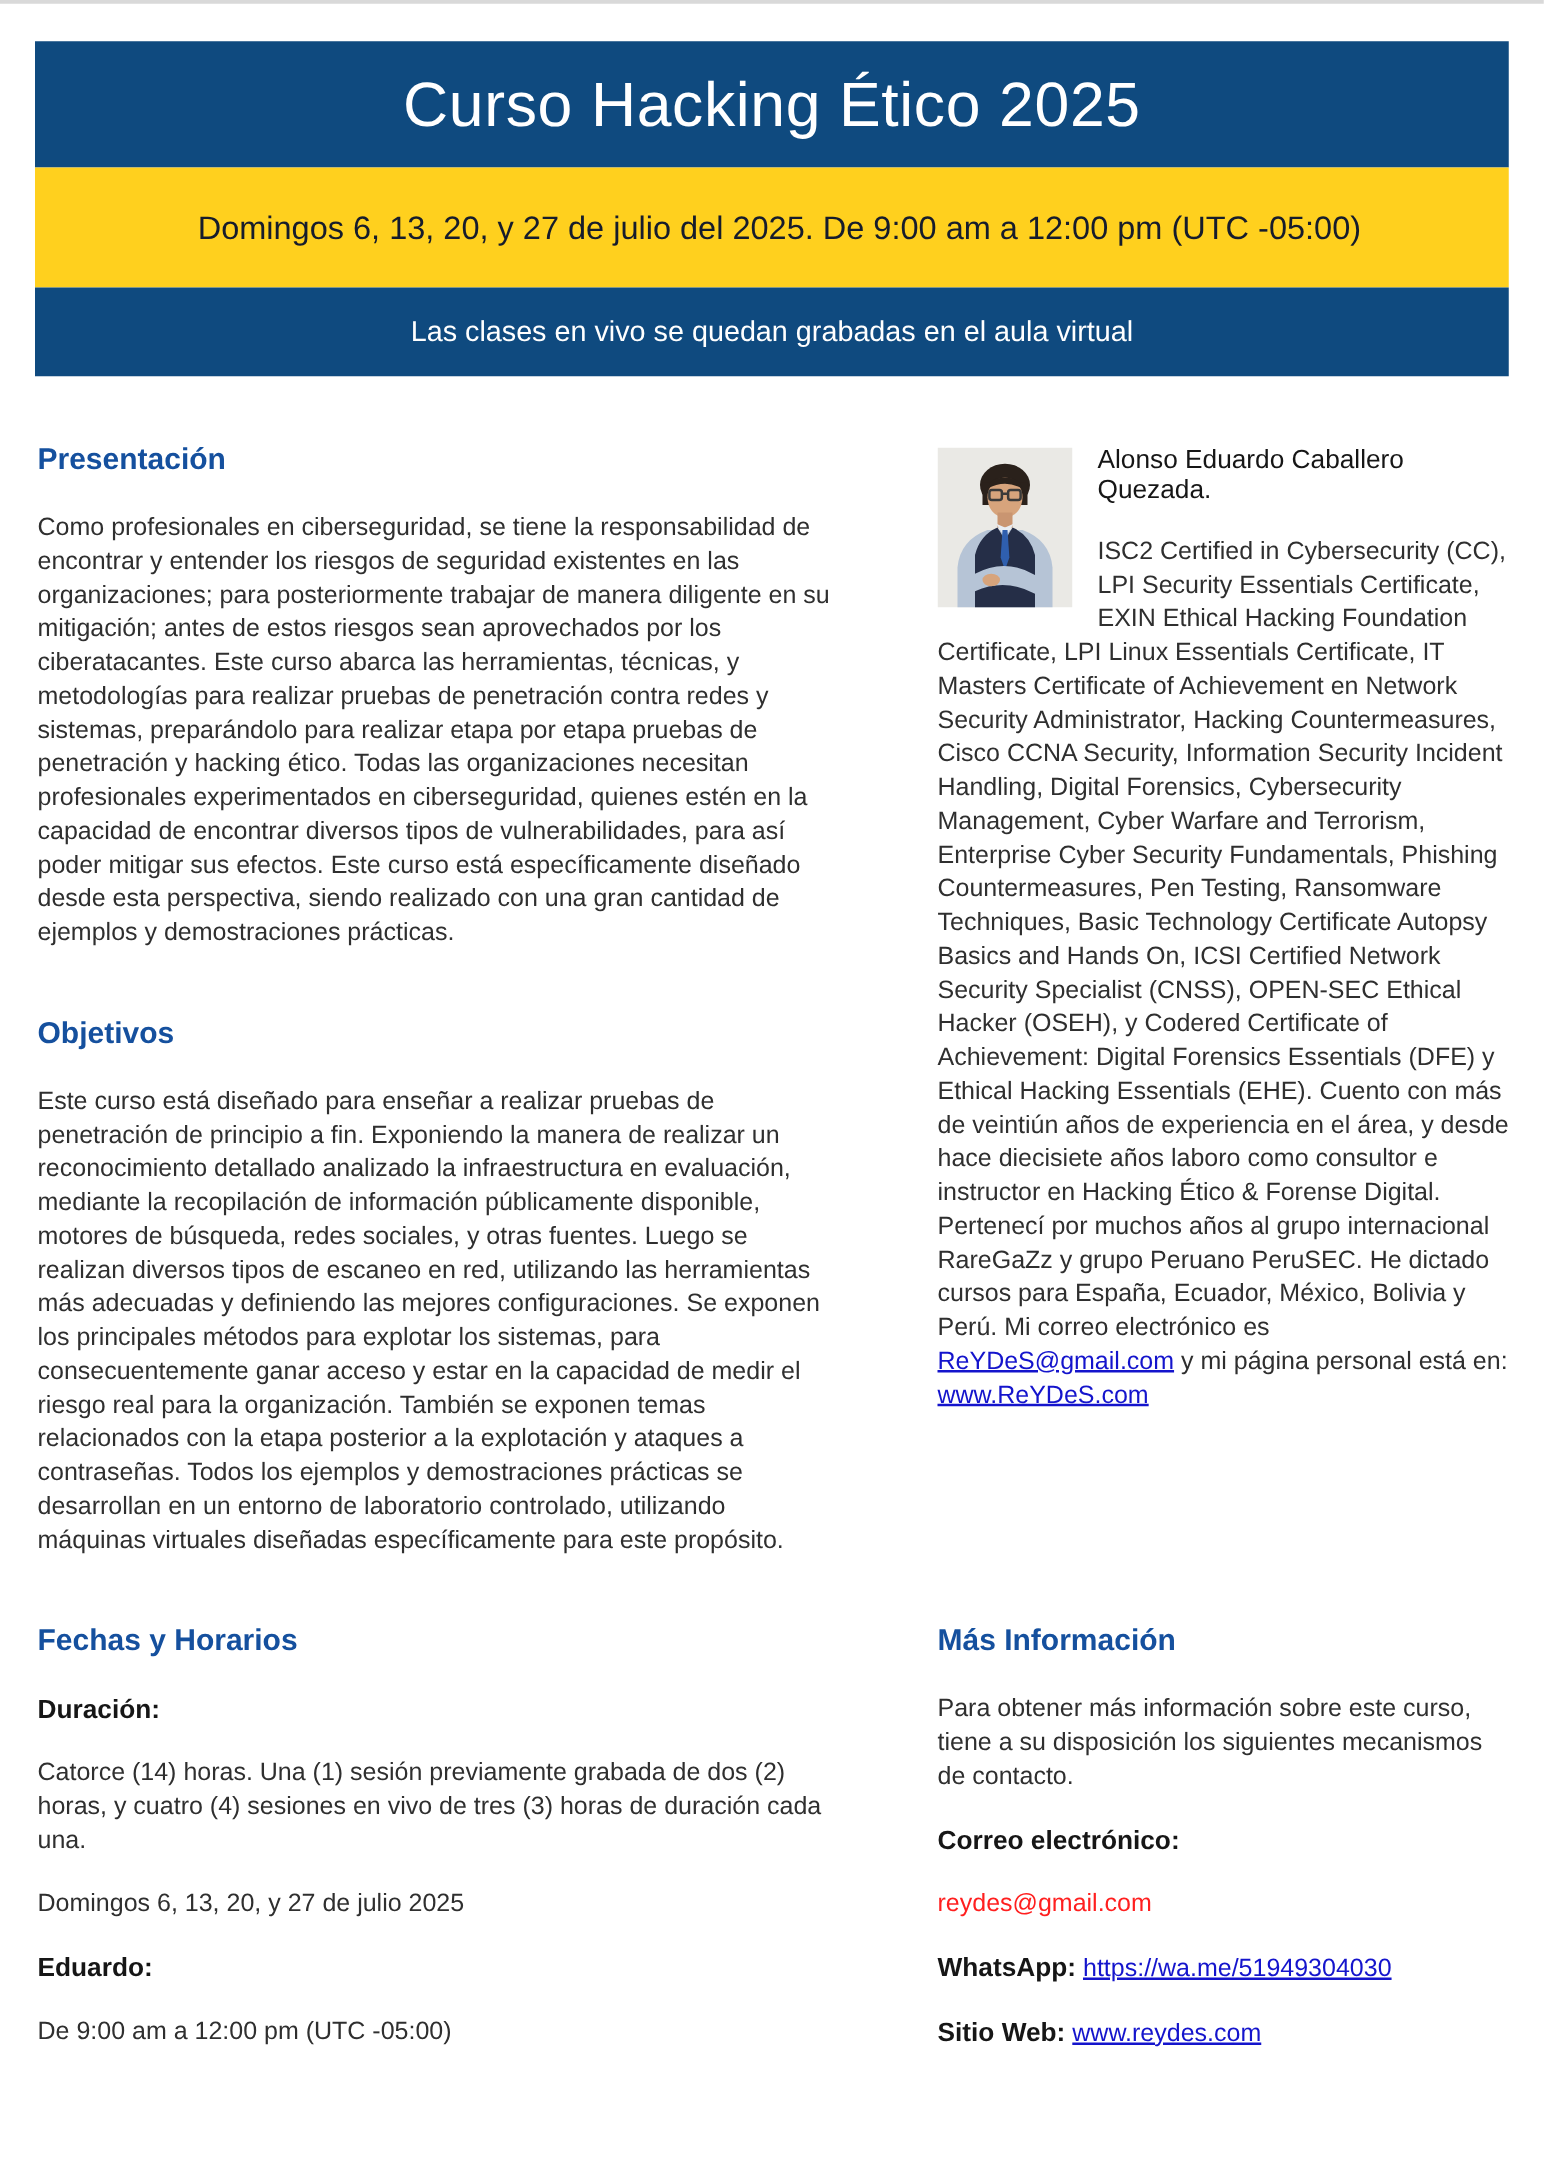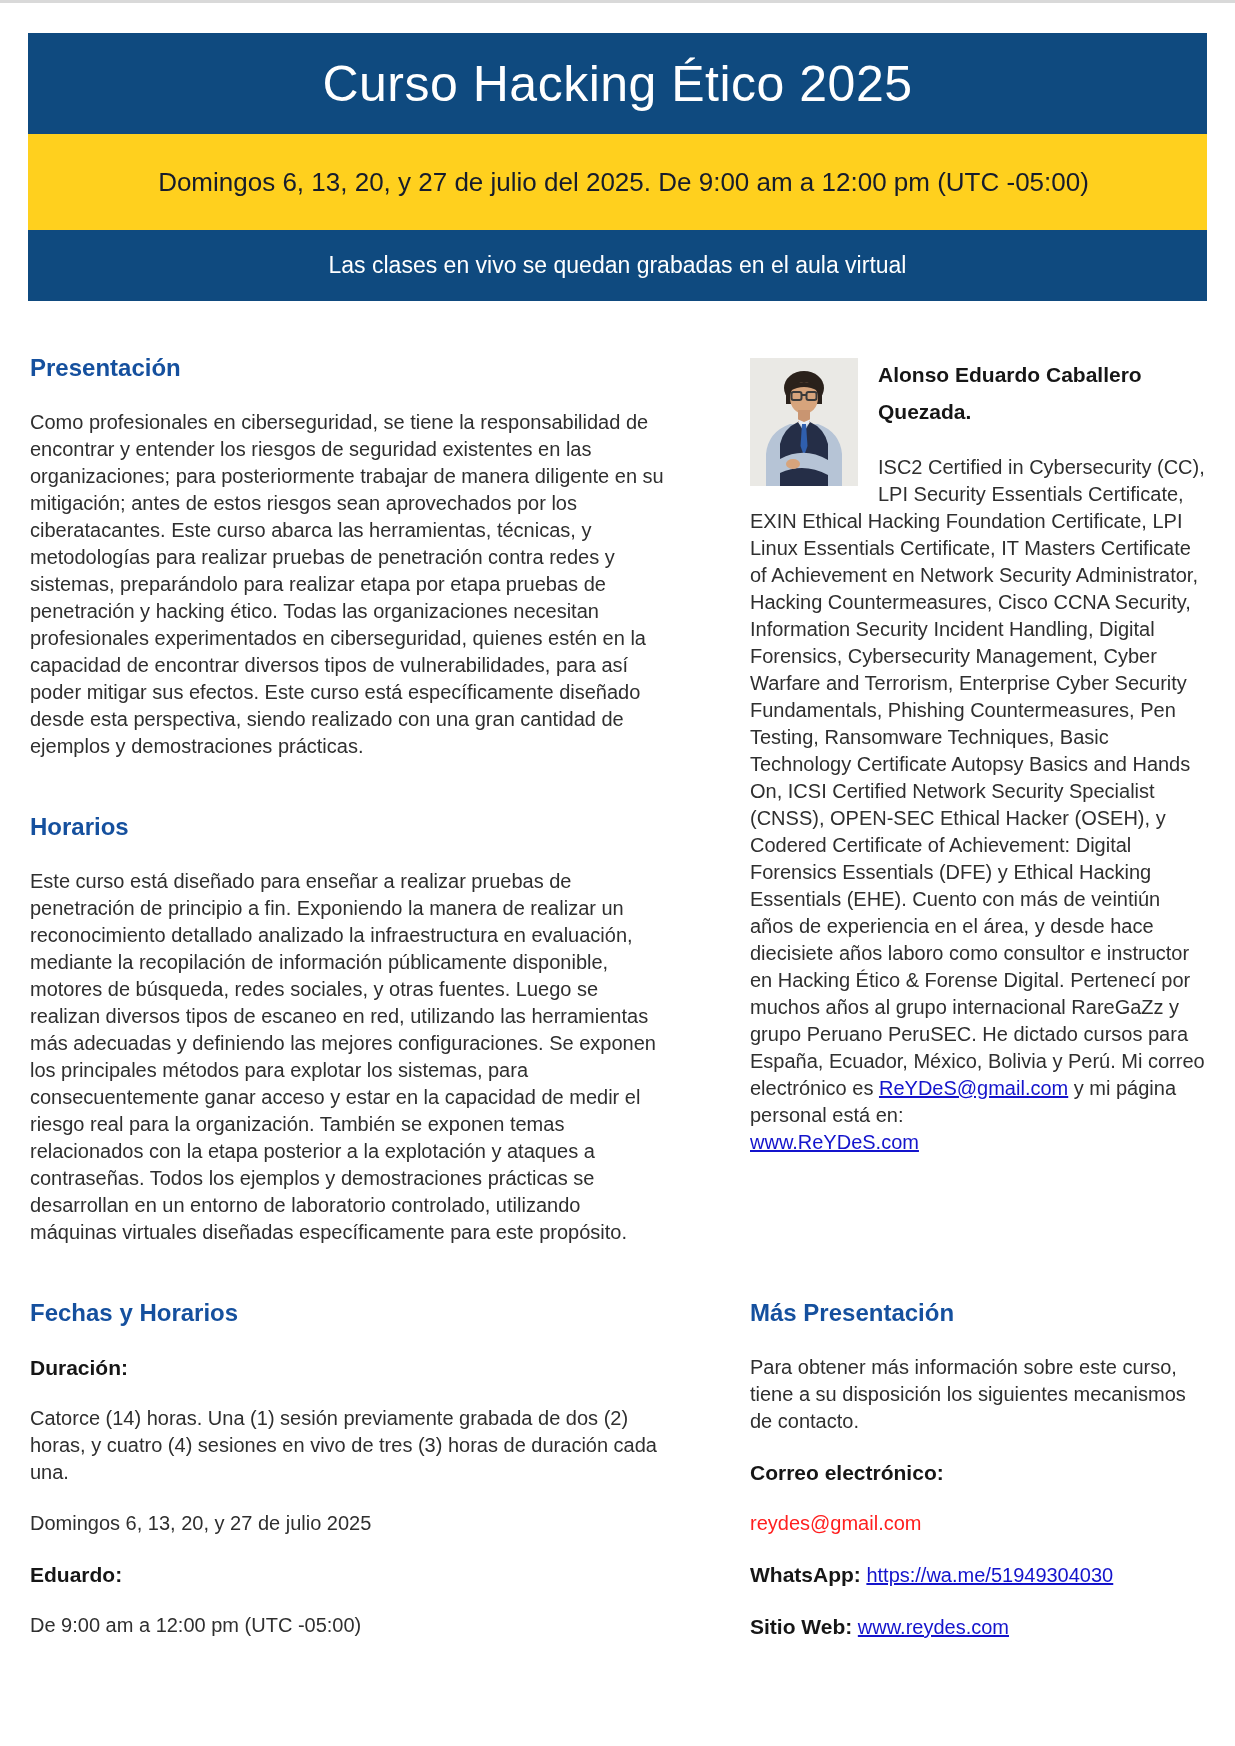--- a/index.html
+++ b/index.html
@@ -24,21 +24,21 @@
 
   h2 { color:#15509E; font-size:24px; font-weight:bold; margin:50px 0 0 0; line-height:34px; }
   p  { font-size:20px; line-height:27px; margin:24px 0 0 0; }
   .label { font-weight:bold; color:#161616; font-size:21px; }
   .link  { color:#1414CC; text-decoration:underline; cursor:pointer; }
   .email-red { color:#FF1F1F; }
 
   
   .instructor { margin-top:55px; }
   .photo-wrap { float:left; width:108px; height:128px; margin:2px 20px 8px 0; }
-  .inst-name { font-weight:bold; color:#161616; font-size:21px; line-height:37px; margin:0; }
+  .inst-name { font-weight:normal; color:#161616; font-size:21px; line-height:24px; margin:0; }
   .bio { margin-top:24px; }
   .clear { clear:both; }
 </style>
 </head>
 <body>
 
 <div class="page">
 
   <div class="band band-title">
     <div class="t">Curso Hacking Ético 2025</div>
@@ -49,21 +49,21 @@
   <div class="band band-recording">
     <div class="t">Las clases en vivo se quedan grabadas en el aula virtual</div>
   </div>
 
   <div class="content">
 
     <div>
       <h2>Presentación</h2>
       <p>Como profesionales en ciberseguridad, se tiene la responsabilidad de encontrar y entender los riesgos de seguridad existentes en las organizaciones; para posteriormente trabajar de manera diligente en su mitigación; antes de estos riesgos sean aprovechados por los ciberatacantes. Este curso abarca las herramientas, técnicas, y metodologías para realizar pruebas de penetración contra redes y sistemas, preparándolo para realizar etapa por etapa pruebas de penetración y hacking ético. Todas las organizaciones necesitan profesionales experimentados en ciberseguridad, quienes estén en la capacidad de encontrar diversos tipos de vulnerabilidades, para así poder mitigar sus efectos. Este curso está específicamente diseñado desde esta perspectiva, siendo realizado con una gran cantidad de ejemplos y demostraciones prácticas.</p>
 
-      <h2>Horarios</h2>
+      <h2>Objetivos</h2>
       <p>Este curso está diseñado para enseñar a realizar pruebas de penetración de principio a fin. Exponiendo la manera de realizar un reconocimiento detallado analizado la infraestructura en evaluación, mediante la recopilación de información públicamente disponible, motores de búsqueda, redes sociales, y otras fuentes. Luego se realizan diversos tipos de escaneo en red, utilizando las herramientas más adecuadas y definiendo las mejores configuraciones. Se exponen los principales métodos para explotar los sistemas, para consecuentemente ganar acceso y estar en la capacidad de medir el riesgo real para la organización. También se exponen temas relacionados con la etapa posterior a la explotación y ataques a contraseñas. Todos los ejemplos y demostraciones prácticas se desarrollan en un entorno de laboratorio controlado, utilizando máquinas virtuales diseñadas específicamente para este propósito.</p>
     </div>
 
     <div class="instructor">
       <div class="photo-wrap">
         <svg width="108" height="128" viewBox="0 0 108 128" xmlns="http://www.w3.org/2000/svg">
           <rect width="108" height="128" fill="#eae9e5"></rect>
           <ellipse cx="54" cy="30" rx="20" ry="17" fill="#2a211b"></ellipse>
           <rect x="36" y="28" width="7" height="18" fill="#2a211b"></rect>
           <rect x="65" y="28" width="7" height="18" fill="#2a211b"></rect>
@@ -91,21 +91,21 @@
     <div>
       <h2>Fechas y Horarios</h2>
       <p class="label">Duración:</p>
       <p>Catorce (14) horas. Una (1) sesión previamente grabada de dos (2) horas, y cuatro (4) sesiones en vivo de tres (3) horas de duración cada una.</p>
       <p>Domingos 6, 13, 20, y 27 de julio 2025</p>
       <p class="label">Eduardo:</p>
       <p>De 9:00 am a 12:00 pm (UTC -05:00)</p>
     </div>
 
     <div>
-      <h2>Más Presentación</h2>
+      <h2>Más Información</h2>
       <p>Para obtener más información sobre este curso, tiene a su disposición los siguientes mecanismos de contacto.</p>
       <p class="label">Correo electrónico:</p>
       <p class="email-red">reydes@gmail.com</p>
       <p><span class="label">WhatsApp:</span> <span class="link">https://wa.me/51949304030</span></p>
       <p><span class="label">Sitio Web:</span> <span class="link">www.reydes.com</span></p>
     </div>
 
   </div>
 </div>
 

